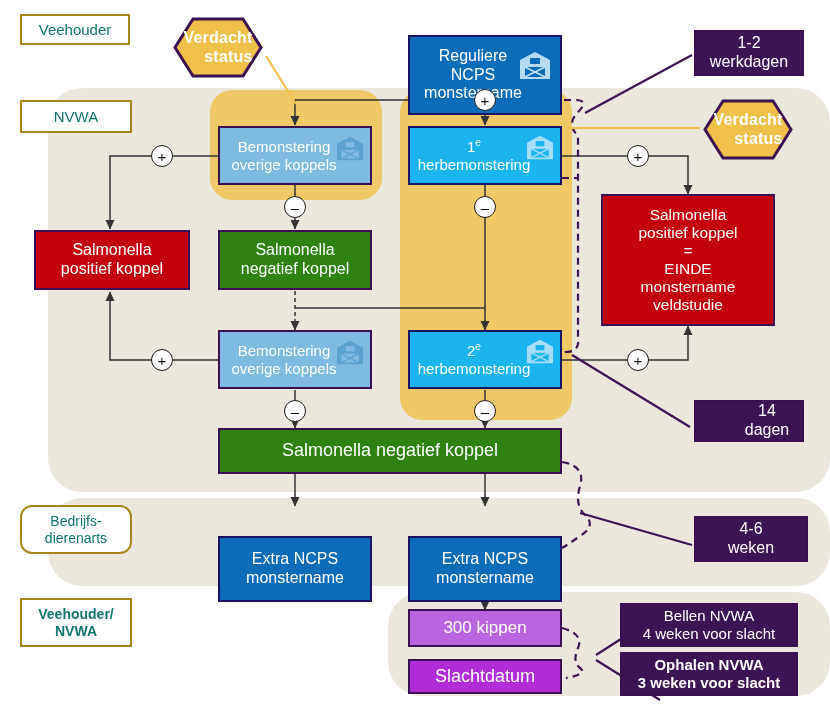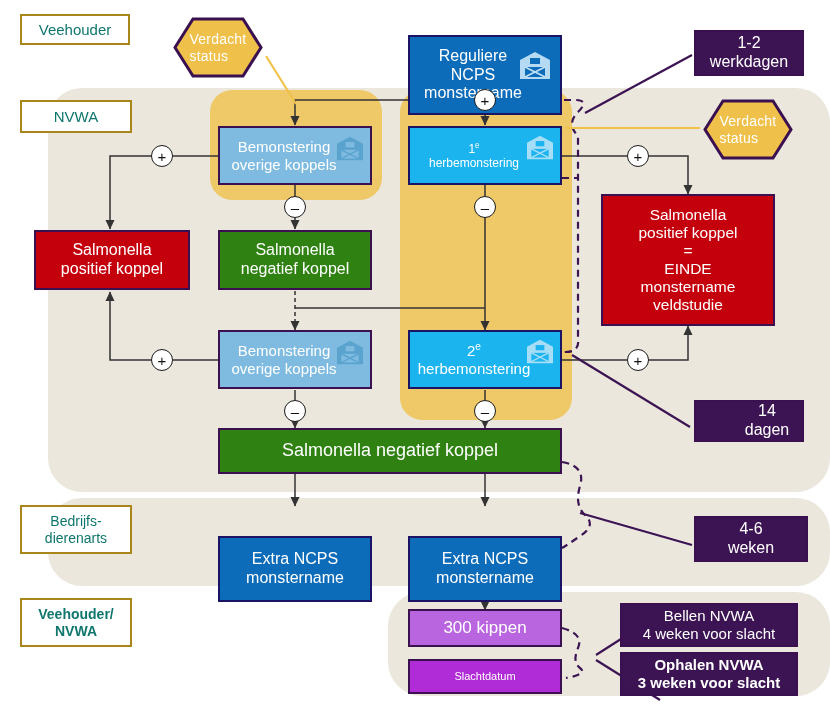--- a/index.html
+++ b/index.html
@@ -41,22 +41,23 @@
   .n-green{border-color:#3b1050;}
 
   
   .barn{position:absolute;right:6px;top:50%;transform:translateY(-50%);
         width:34px;height:30px;pointer-events:none;}
 
   
   .hex{position:absolute;}
   .hex .htxt{
     position:absolute;inset:0;display:flex;align-items:center;justify-content:center;
-    color:#ffffff;font-size:14px;line-height:1.15;text-align:left;white-space:pre-line;
+    color:#ffffff;font-size:16px;line-height:1.15;text-align:right;white-space:pre-line;
     letter-spacing:.2px;
+    font-weight:bold;
   }
 
   
   .pm{
     position:absolute;width:22px;height:22px;border-radius:50%;
     background:#ffffff;border:1.6px solid #1a1a1a;box-sizing:border-box;
     display:flex;align-items:center;justify-content:center;
     font-size:15px;color:#111;line-height:1;font-weight:400;
   }
 
@@ -144,21 +145,21 @@
     </g>
 
     <g stroke="#f0c24a" stroke-width="2.2" fill="none">
       <path d="M266,56 L296,104"></path>
       <path d="M700,128 L566,128"></path>
     </g>
   </svg>
 
   <div class="lane-label" style="left:20px;top:14px;width:110px;height:31px;">Veehouder</div>
   <div class="lane-label" style="left:20px;top:100px;width:112px;height:33px;">NVWA</div>
-  <div class="lane-label" style="left:20px;top:505px;width:112px;height:49px;font-size:14px;">Bedrijfs-
+  <div class="lane-label" style="left:20px;top:505px;width:112px;height:49px;font-size:14px;border-radius:12px;">Bedrijfs-
 dierenarts</div>
   <div class="lane-label" style="left:20px;top:598px;width:112px;height:49px;font-size:14px;font-weight:bold;">Veehouder/
 NVWA</div>
 
   <div class="hex" style="left:173px;top:17px;width:90px;height:61px;">
     <svg width="90" height="61" viewBox="0 0 90 61">
       <polygon points="20,2 70,2 88,30.5 70,59 20,59 2,30.5" fill="#efc04a" stroke="#3b1050" stroke-width="3"></polygon>
     </svg>
     <div class="htxt">Verdacht
 status</div>
@@ -188,21 +189,21 @@
     <span>Bemonstering
 overige koppels</span>
     <svg class="barn" viewBox="0 0 34 30" style="right:5px;top:8px;transform:none;width:30px;height:26px;">
       <path d="M17 1 L32 9 L32 28 L2 28 L2 9 Z" fill="#5ba3cf"></path>
       <rect x="12" y="7" width="10" height="6" fill="#7fbbe0"></rect>
       <rect x="7" y="16" width="20" height="10" fill="#7fbbe0"></rect>
       <path d="M7 16 L17 21 L27 16 M7 26 L17 21 L27 26" stroke="#5ba3cf" stroke-width="1.6" fill="none"></path>
     </svg>
   </div>
 
-  <div class="node n-cyan" style="left:408px;top:126px;width:154px;height:59px;font-size:12px;padding-right:22px;">
+  <div class="node n-cyan" style="left:408px;top:126px;width:154px;height:59px;font-size:15px;padding-right:22px;">
     <span><span>1</span><sup style="font-size:.68em">e</sup><br><span>herbemonstering</span></span>
     <svg class="barn" viewBox="0 0 34 30" style="right:5px;top:7px;transform:none;width:30px;height:26px;">
       <path d="M17 1 L32 9 L32 28 L2 28 L2 9 Z" fill="#a6ddf7"></path>
       <rect x="12" y="7" width="10" height="6" fill="#1cb4ef"></rect>
       <rect x="7" y="16" width="20" height="10" fill="#1cb4ef"></rect>
       <path d="M7 16 L17 21 L27 16 M7 26 L17 21 L27 26" stroke="#a6ddf7" stroke-width="1.6" fill="none"></path>
     </svg>
   </div>
 
   <div class="node n-red" style="left:34px;top:230px;width:156px;height:60px;font-size:16px;">
@@ -256,21 +257,21 @@
 
   <div class="node n-blue" style="left:408px;top:507px;width:154px;height:66px;font-size:16px;">
     <span>Extra NCPS
 monstername</span>
   </div>
 
   <div class="node n-violet" style="left:408px;top:609px;width:154px;height:38px;font-size:17px;">
     <span>300 kippen</span>
   </div>
 
-  <div class="node n-magenta" style="left:408px;top:659px;width:154px;height:35px;font-size:11px;">
+  <div class="node n-magenta" style="left:408px;top:659px;width:154px;height:35px;font-size:18px;">
     <span>Slachtdatum</span>
   </div>
 
   <div class="node n-purple" style="left:694px;top:30px;width:110px;height:46px;font-size:16px;">
     <span>1-2
 werkdagen</span>
   </div>
 
   <div class="node n-purple" style="left:694px;top:400px;width:110px;height:42px;font-size:16px;padding-left:36px;">
     <span>14

